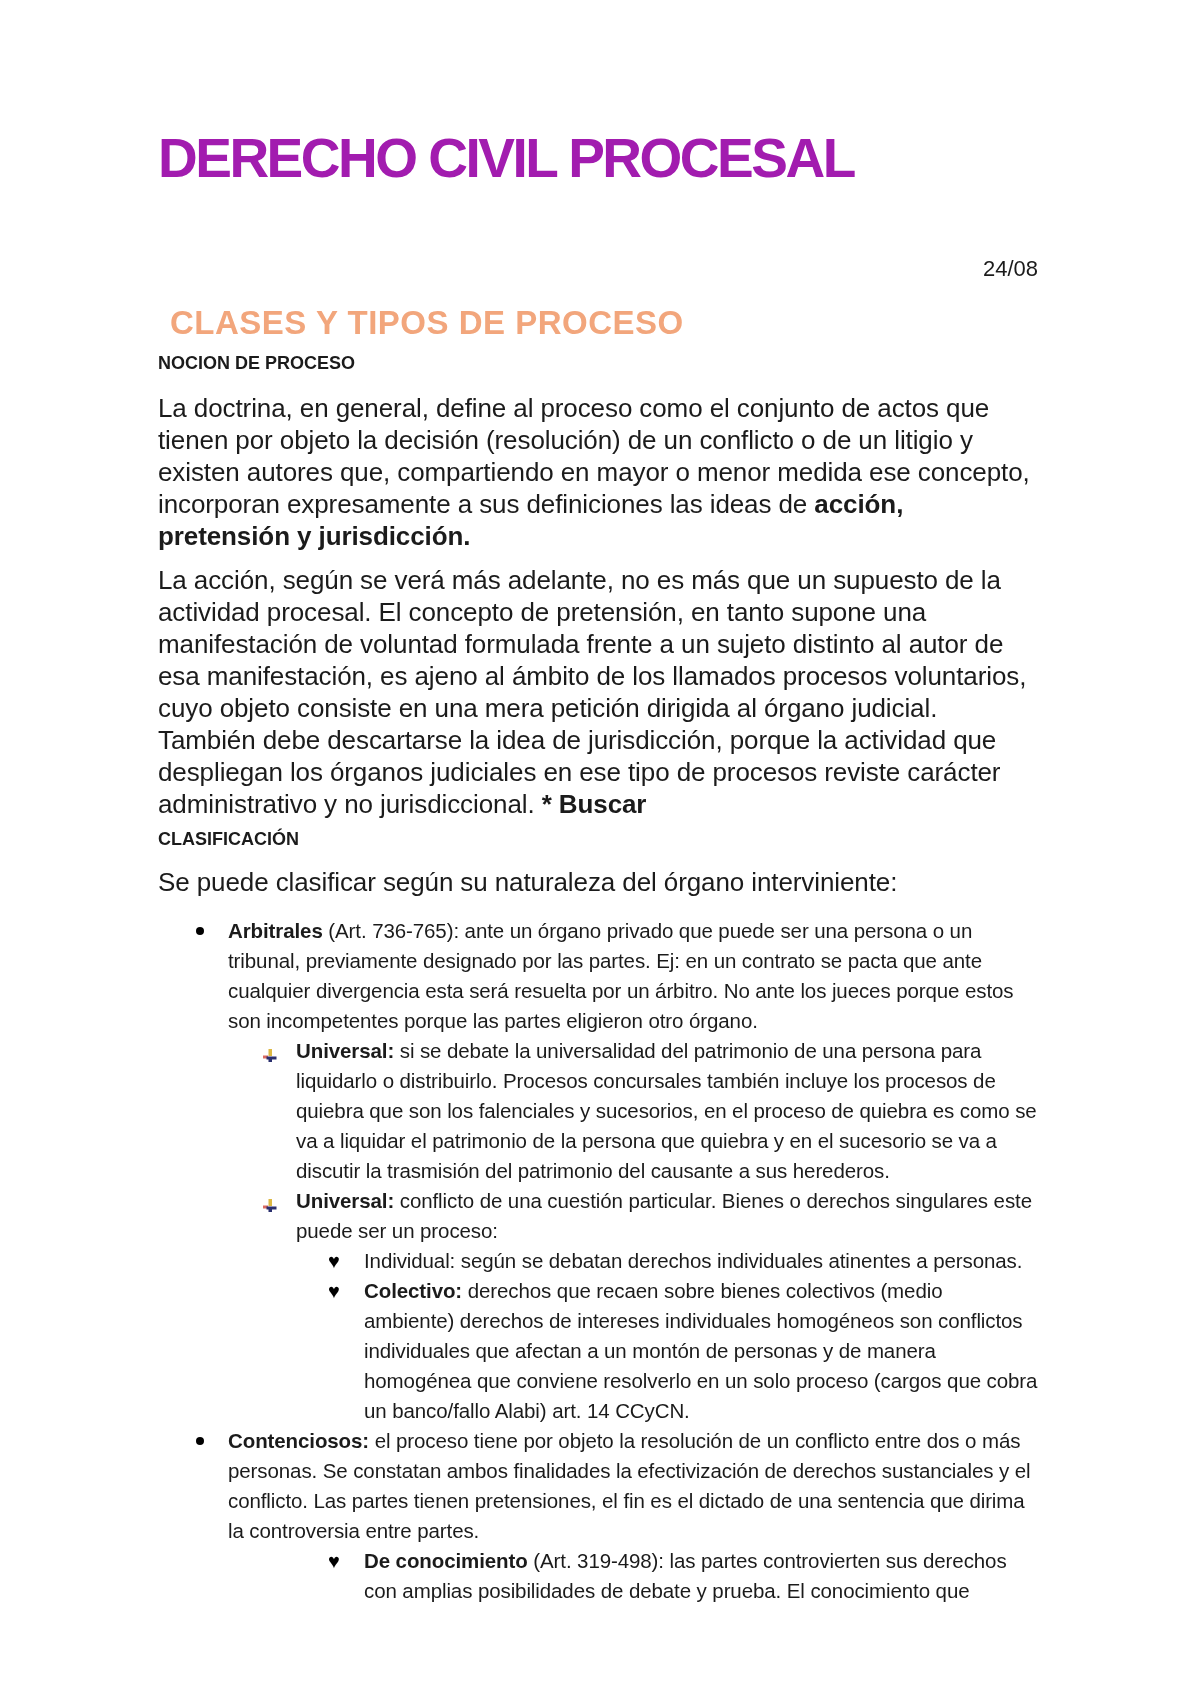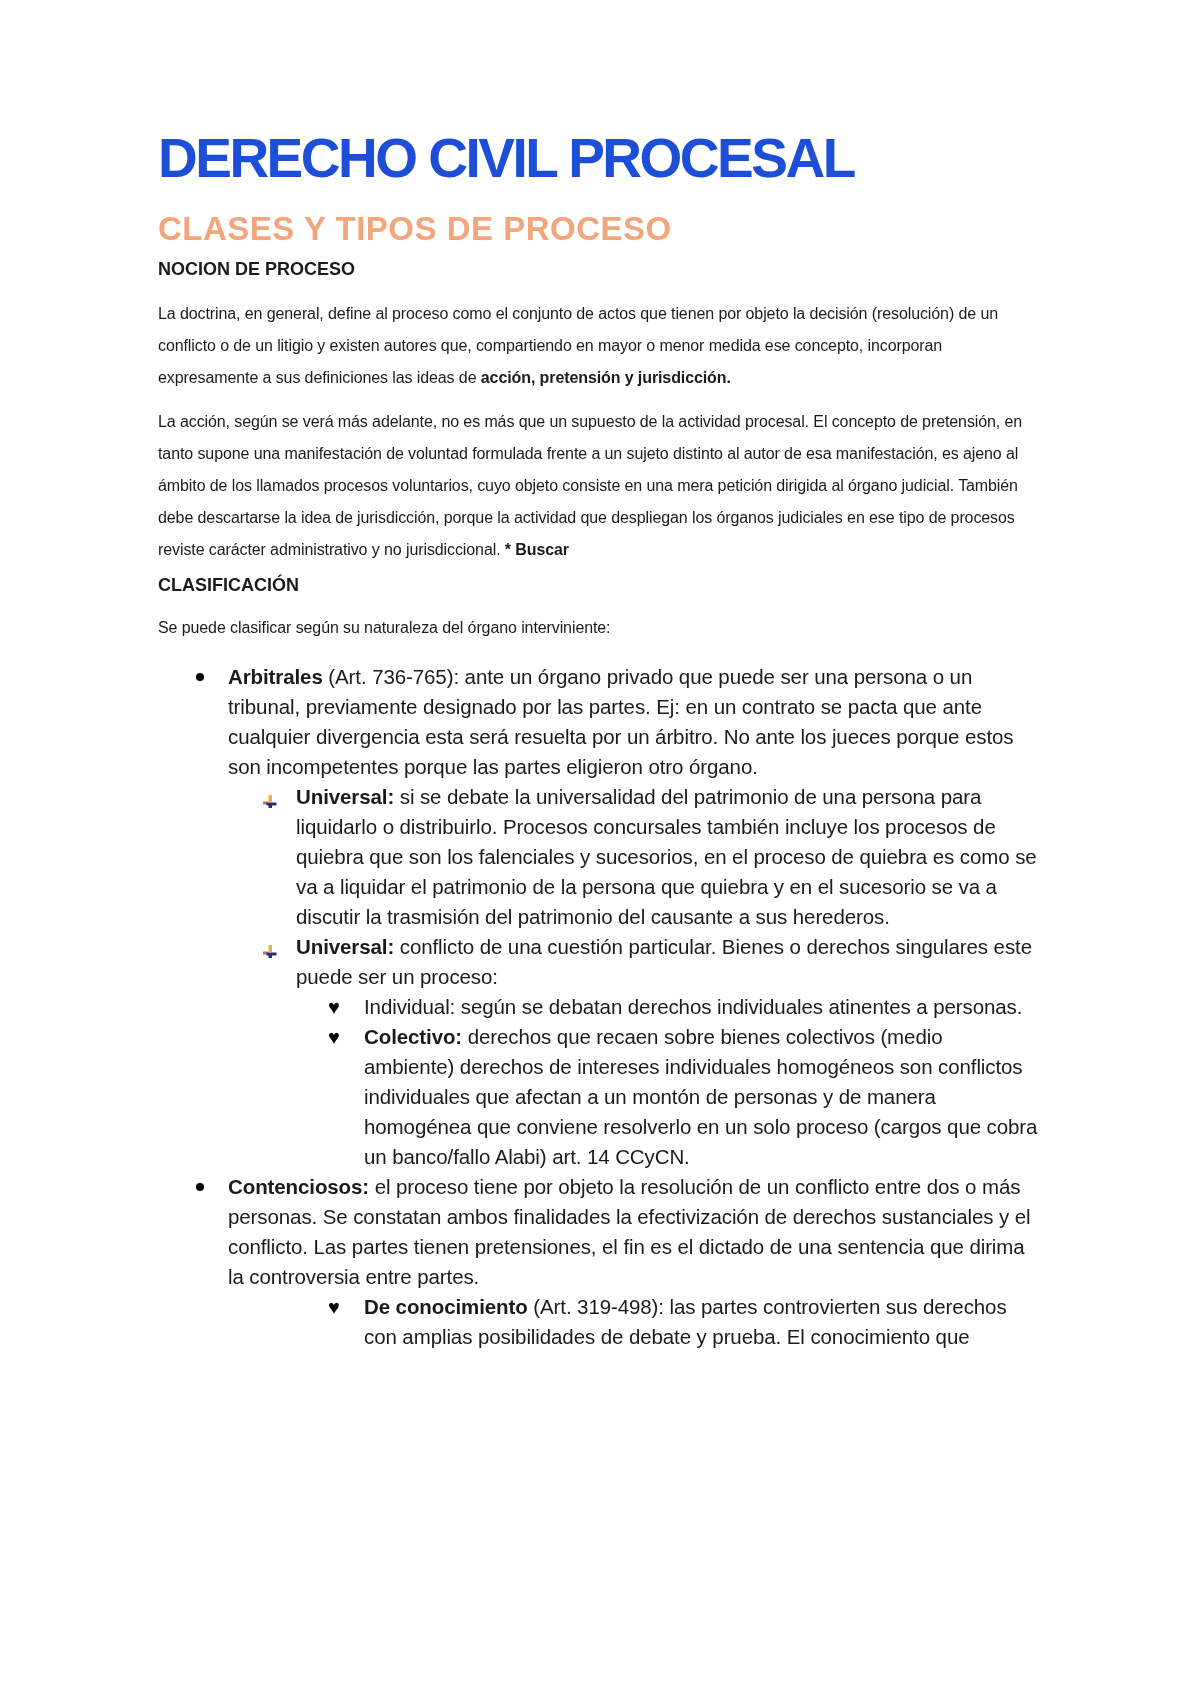--- a/index.html
+++ b/index.html
@@ -13,49 +13,49 @@
     font-family:"Liberation Sans", sans-serif;
     color:#1b1b1b;
     overflow:hidden;
   }
   .doc-title{
     margin:0;
     font-size:55px;
     line-height:60px;
     font-weight:bold;
     letter-spacing:-2.5px;
-    color:#1d4ed8;
+    color:#a21caf;
     white-space:nowrap;
   }
   .doc-date{
     margin-top:68px;
     font-size:22px;
     line-height:26px;
     text-align:right;
     color:#1b1b1b;
   }
   .section-heading{
-    margin:22px 0 0 0;
+    margin:22px 0 0 12px;
     font-size:33px;
     line-height:38px;
     font-weight:bold;
     color:#F2A67C;
     letter-spacing:0.5px;
   }
   .sub-heading{
     margin:8px 0 0 0;
     font-size:18px;
     line-height:26px;
     font-weight:bold;
     color:#1b1b1b;
   }
   .sub-heading.second{margin-top:6px;}
   .body-par{
     margin:16px 0 0 0;
-    font-size:16px;
+    font-size:26px;
     line-height:32px;
     letter-spacing:-0.1px;
   }
   .body-par.p2{margin-top:12px;}
   .body-par.intro{margin-top:14px;}
   b{font-weight:bold;}
   .list{margin-top:18px;}
   .li{
     position:relative;
     font-size:20.5px;
@@ -82,20 +82,21 @@
     line-height:30px;
   }
 </style>
 </head>
 <body>
 
 <div class="page">
 
   <h1 class="doc-title">DERECHO CIVIL PROCESAL</h1>
 
+  <div class="doc-date">24/08</div>
 
   <h2 class="section-heading">CLASES Y TIPOS DE PROCESO</h2>
 
   <h3 class="sub-heading">NOCION DE PROCESO</h3>
 
   <p class="body-par"><span>La doctrina, en general, define al proceso como el conjunto de actos que tienen por objeto la decisión (resolución) de un conflicto o de un litigio y existen autores que, compartiendo en mayor o menor medida ese concepto, incorporan expresamente a sus definiciones las ideas de </span><b>acción, pretensión y jurisdicción.</b></p>
 
   <p class="body-par p2"><span>La acción, según se verá más adelante, no es más que un supuesto de la actividad procesal. El concepto de pretensión, en tanto supone una manifestación de voluntad formulada frente a un sujeto distinto al autor de esa manifestación, es ajeno al ámbito de los llamados procesos voluntarios, cuyo objeto consiste en una mera petición dirigida al órgano judicial. También debe descartarse la idea de jurisdicción, porque la actividad que despliegan los órganos judiciales en ese tipo de procesos reviste carácter administrativo y no jurisdiccional. </span><b>* Buscar</b></p>
 
   <h3 class="sub-heading second">CLASIFICACIÓN</h3>

